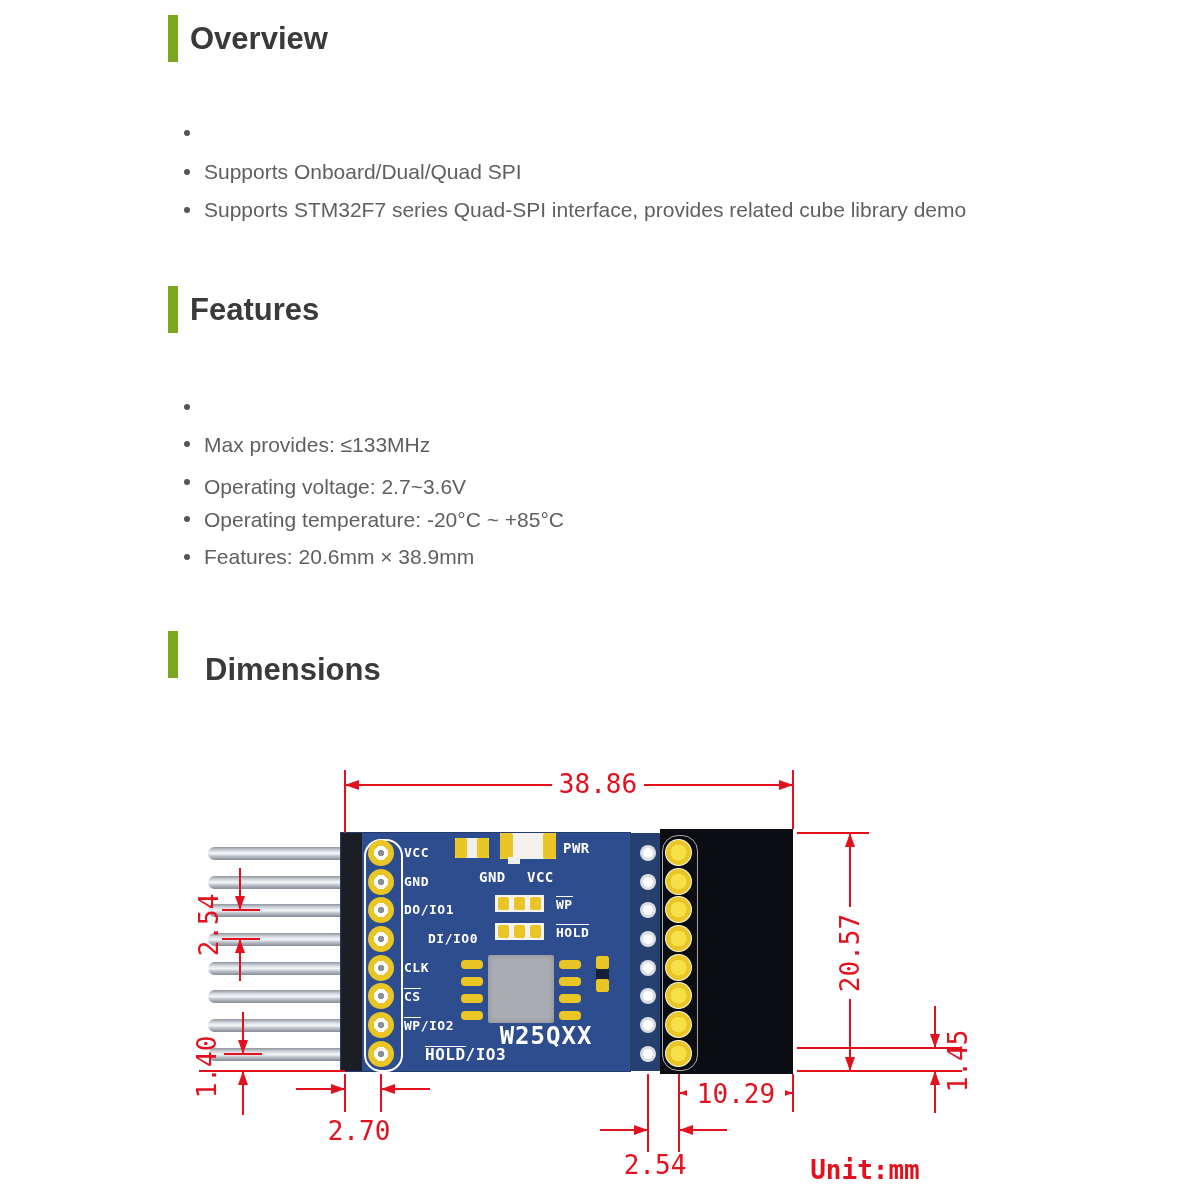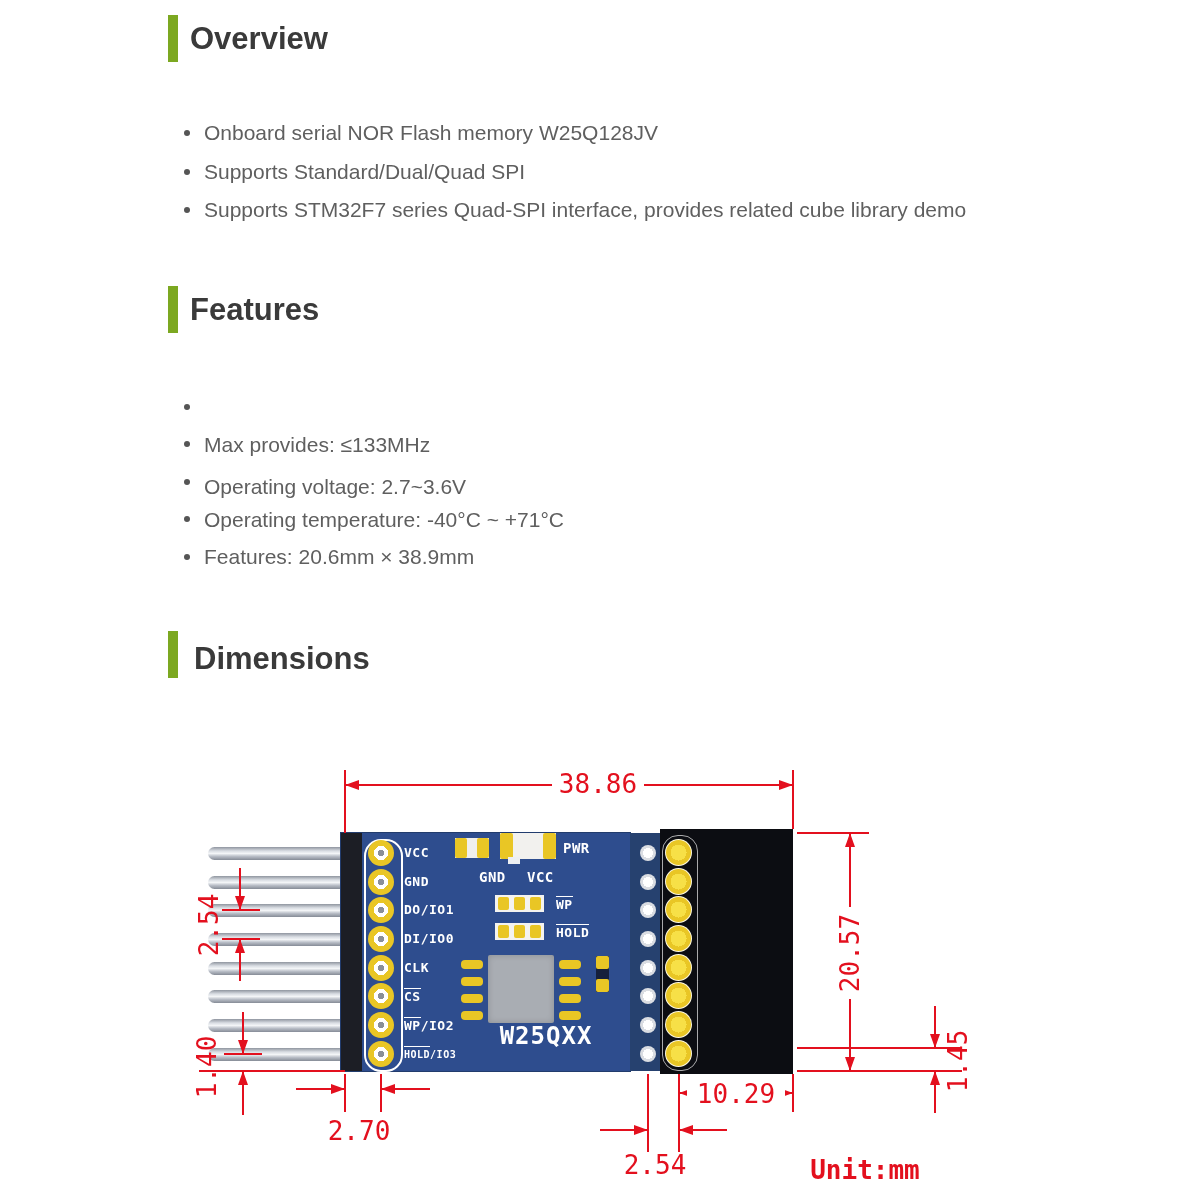--- a/index.html
+++ b/index.html
@@ -43,40 +43,39 @@
   .wbg{background:#fff;}
 </style>
 </head>
 <body>
 
 <div class="page">
 
   <span class="accent-bar" style="top:15px"></span>
   <h2 class="sec-title" style="top:17px;margin:0">Overview</h2>
   <span class="dot" style="top:130px"></span>
-  <div class="bullet" style="top:119px">Onboard serial NOR Flash memory W25Q128JV</div>
   <span class="dot" style="top:169px"></span>
-  <div class="bullet" style="top:158px">Supports Standard/Dual/Quad SPI</div>
+  <div class="bullet" style="top:158px">Supports Onboard/Dual/Quad SPI</div>
   <span class="dot" style="top:207px"></span>
   <div class="bullet" style="top:196px">Supports STM32F7 series Quad-SPI interface, provides related cube library demo</div>
 
   <span class="accent-bar" style="top:286px"></span>
   <h2 class="sec-title" style="top:288px;margin:0">Features</h2>
   <span class="dot" style="top:404px"></span>
   <span class="dot" style="top:441px"></span>
   <div class="bullet" style="top:431px">Max provides: ≤133MHz</div>
   <span class="dot" style="top:479px"></span>
   <div class="bullet" style="top:473px">Operating voltage: 2.7~3.6V</div>
   <span class="dot" style="top:516px"></span>
-  <div class="bullet" style="top:506px">Operating temperature: -40°C ~ +71°C</div>
+  <div class="bullet" style="top:506px">Operating temperature: -20°C ~ +85°C</div>
   <span class="dot" style="top:554px"></span>
   <div class="bullet" style="top:543px">Features: 20.6mm × 38.9mm</div>
 
   <span class="accent-bar" style="top:631px"></span>
-  <h2 class="sec-title" style="top:633px;margin:4px">Dimensions</h2>
+  <h2 class="sec-title" style="top:633px;margin:15px">Dimensions</h2>
 
   <div class="abs" style="left:0;top:0;width:1200px;height:1200px">
 
     <div class="pin" style="top:847px"></div>
     <div class="pin" style="top:876px"></div>
     <div class="pin" style="top:904px"></div>
     <div class="pin" style="top:933px"></div>
     <div class="pin" style="top:962px"></div>
     <div class="pin" style="top:990px"></div>
     <div class="pin" style="top:1019px"></div>
@@ -96,29 +95,29 @@
     <div class="pad-l" style="top:983px"></div>
     <div class="pad-l" style="top:1012px"></div>
     <div class="pad-l" style="top:1041px"></div>
 
     <div class="silk" style="left:404px;top:845px">
       <span>VCC</span></div>
     <div class="silk" style="left:404px;top:874px">
       <span>GND</span></div>
     <div class="silk" style="left:404px;top:902px">
       <span>DO/IO1</span></div>
-    <div class="silk" style="left:404px;top:931px">
+    <div class="silk" style="left:428px;top:931px">
       <span>DI/IO0</span></div>
     <div class="silk" style="left:404px;top:960px">
       <span>CLK</span></div>
     <div class="silk" style="left:404px;top:988px">
       <span class="ol">CS</span><span></span></div>
     <div class="silk" style="left:404px;top:1017px">
       <span class="ol">WP</span><span>/IO2</span></div>
-    <div class="silk" style="left:404px;top:1046px;font-size:10px">
+    <div class="silk" style="left:425px;top:1046px;font-size:16px">
       <span class="ol">HOLD</span><span>/IO3</span></div>
 
     <div class="abs" style="left:455px;top:838px;width:34px;height:20px;background:#f0efec">
       <span class="goldpad" style="left:0;top:0;width:12px;height:20px"></span>
       <span class="goldpad" style="right:0;top:0;width:12px;height:20px"></span>
     </div>
     <div class="abs" style="left:500px;top:833px;width:56px;height:26px;background:#f2f1ee">
       <span class="goldpad" style="left:0;top:0;width:13px;height:26px"></span>
       <span class="goldpad" style="right:0;top:0;width:13px;height:26px"></span>
     </div>

